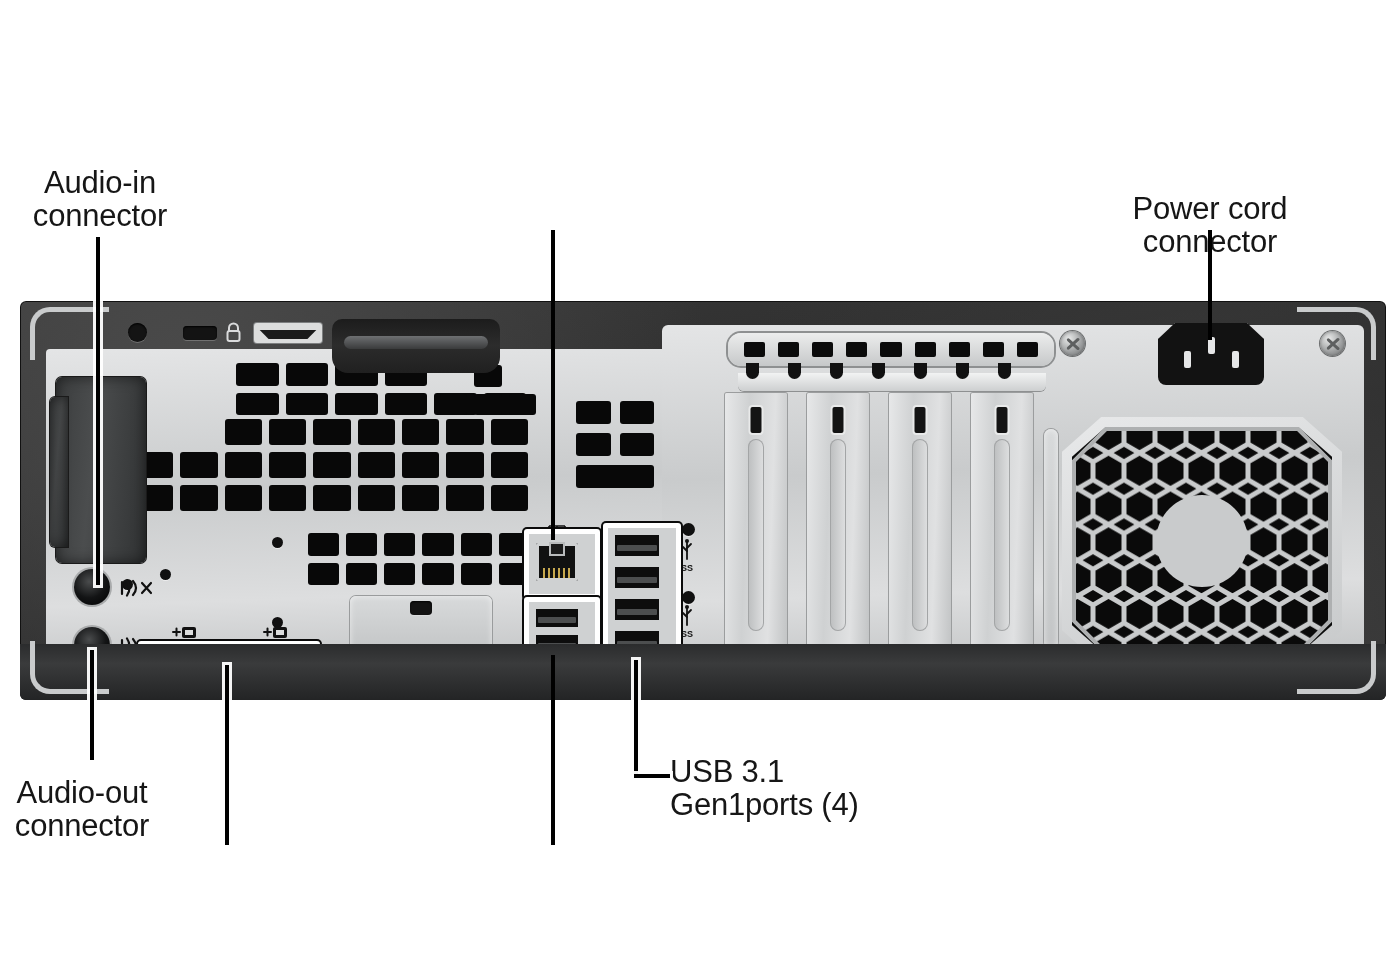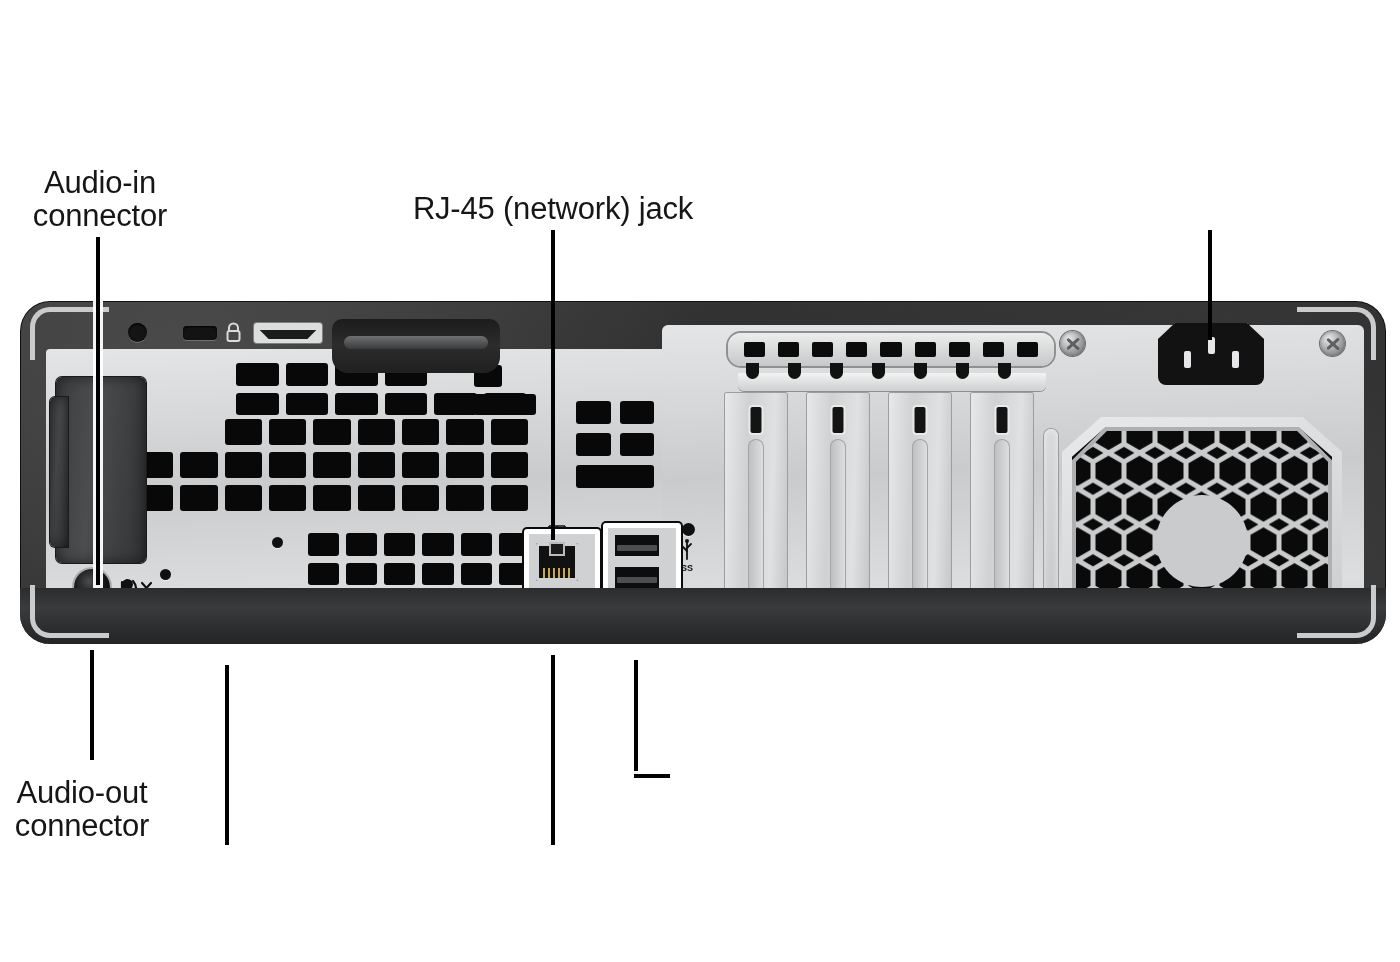--- a/index.html
+++ b/index.html
@@ -38,22 +38,22 @@
     box-shadow:0 0 0 3px rgba(255,255,255,0.95);
   }
   .leader.v{width:4px;}
   .leader.h{height:4px;}
   .leader.plain{box-shadow:none;}
 
   
   #chassis{
     position:absolute;
     left:20px; top:301px;
-    width:1366px; height:343px;
-    border-radius:30px;
+    width:1366px; height:399px;
+    border-radius:6px;
     background:#2e2e2e;
     background-image:
       radial-gradient(circle at 12% 18%, #4a4a4a 0%, transparent 42%),
       radial-gradient(circle at 88% 82%, #3d3d3d 0%, transparent 45%),
       linear-gradient(170deg,#3a3a3a 0%,#272727 55%,#323232 100%);
     box-shadow:inset 0 0 0 1px #111;
     overflow:hidden;
   }
   
   #chassis::before{
@@ -632,22 +632,24 @@
   <div class="leader v" style="left:225px;top:665px;height:180px;"></div>
 
   <div class="leader v plain" style="left:551px;top:655px;height:190px;"></div>
 
   <div class="leader v" style="left:634px;top:660px;height:118px;"></div>
   <div class="leader h" style="left:634px;top:774px;width:36px;"></div>
 
   <div class="label c" style="left:100px;top:166px;">Audio-in
 connector</div>
 
-  <div class="label c" style="left:553px;top:192px;">RJ-45 (network) jack</div>
-
+
+  <div class="label c" style="left:1210px;top:192px;">Power cord connector</div>
 
   <div class="label c" style="left:82px;top:776px;">Audio-out
 connector</div>
 
 
 
+  <div class="label l" style="left:670px;top:755px;">USB 3.1
+Gen1ports (4)</div>
 
 </div>
 
 </body></html>

